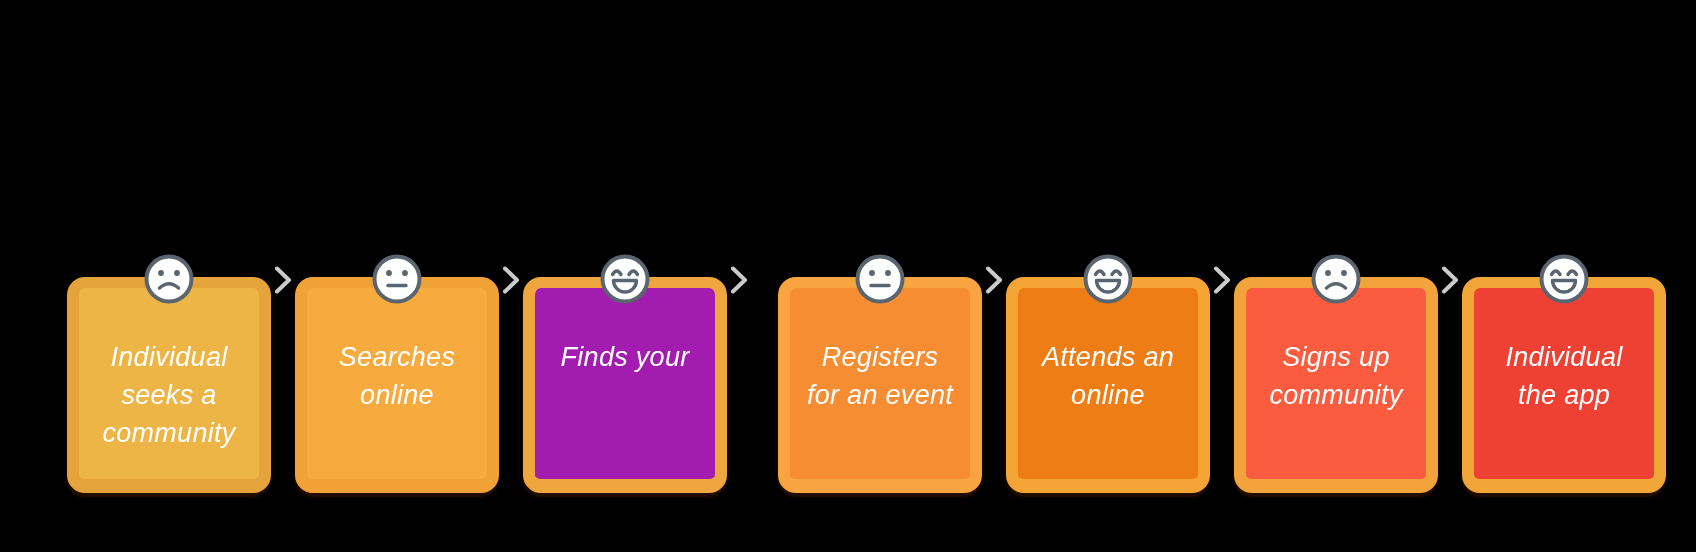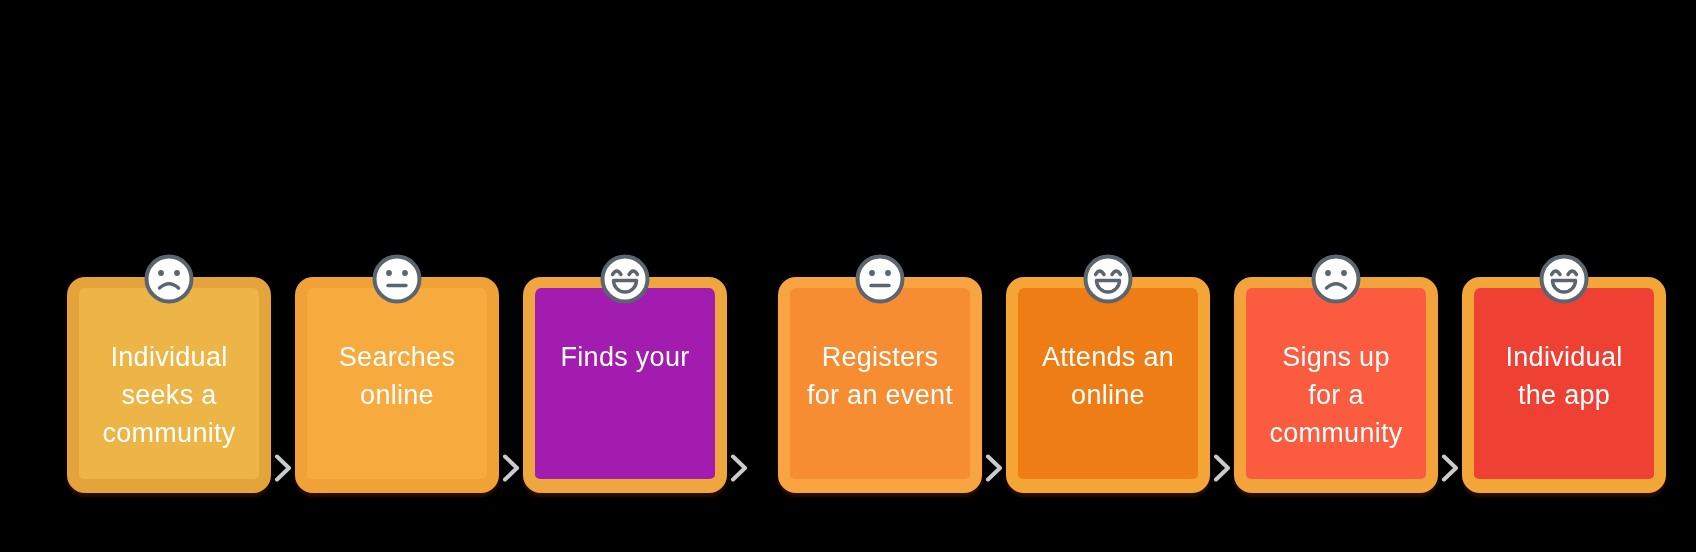--- a/index.html
+++ b/index.html
@@ -18,21 +18,22 @@
     position: absolute;
     inset: 0;
     background: var(--bg, #000);
   }
   .flow {
     position: absolute;
     left: 67px;
     top: 277px;
     height: 216px;
     display: flex;
-    align-items: flex-end;
+    align-items: flex-start;
+    font-style: italic;
   }
   .card {
     position: relative;
     width: 204px;
     height: 216px;
     box-sizing: border-box;
     border-style: solid;
     border-width: 11px 12px 14px 12px;
     border-radius: 18px;
     box-shadow: 0 4px 3px rgba(70, 25, 0, 0.55);
@@ -211,21 +212,20 @@
       <div class="face">
         <svg viewBox="0 0 52 52">
             <circle class="head" cx="26" cy="26" r="22.5"></circle>
             <circle class="dot" cx="18" cy="20" r="2.9"></circle>
             <circle class="dot" cx="34" cy="20" r="2.9"></circle>
             <path class="feature" d="M16.5 35 Q26 26.5 35.5 35"></path>
           </svg>
       </div>
       <div class="label">
         <div>Signs up</div>
-        <div>for a</div>
         <div>community</div>
       </div>
     </div>
 
     <div class="arrow">
       <svg viewBox="0 0 18 28">
           <path class="chev" d="M3 2.5 L15 14 L3 25.5"></path>
         </svg>
     </div>
 

